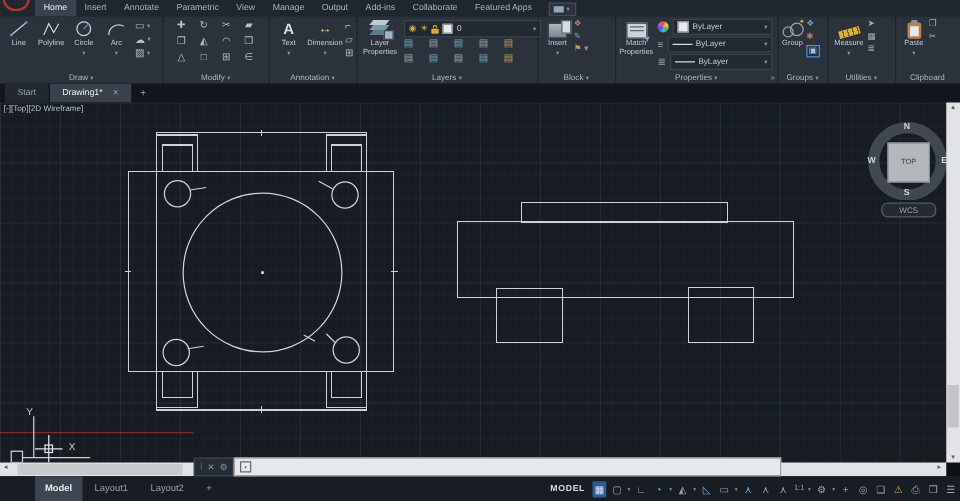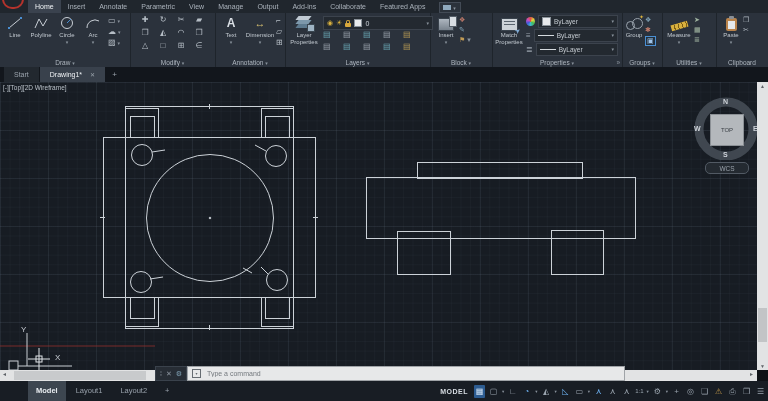--- a/index.html
+++ b/index.html
@@ -539,21 +539,20 @@
 </div>
 
 <div id="cmdbar" class="p">
   <div id="cmdgrip">
     <span>⁞</span>
     <span>✕</span>
     <span style="color:#7fa0b4;">⚙</span>
   </div>
   <div id="cmdinputwrap">
     <span id="cmdsq">▾</span>
-    <input id="cmdinput" placeholder="Type a command" style="">
   </div>
 </div>
 
 <div id="statusbar" class="p">
   <div id="laytabs">
     <div class="ltab active">Model</div>
     <div class="ltab">Layout1</div>
     <div class="ltab">Layout2</div>
     <div class="ltab">+</div>
   </div>

